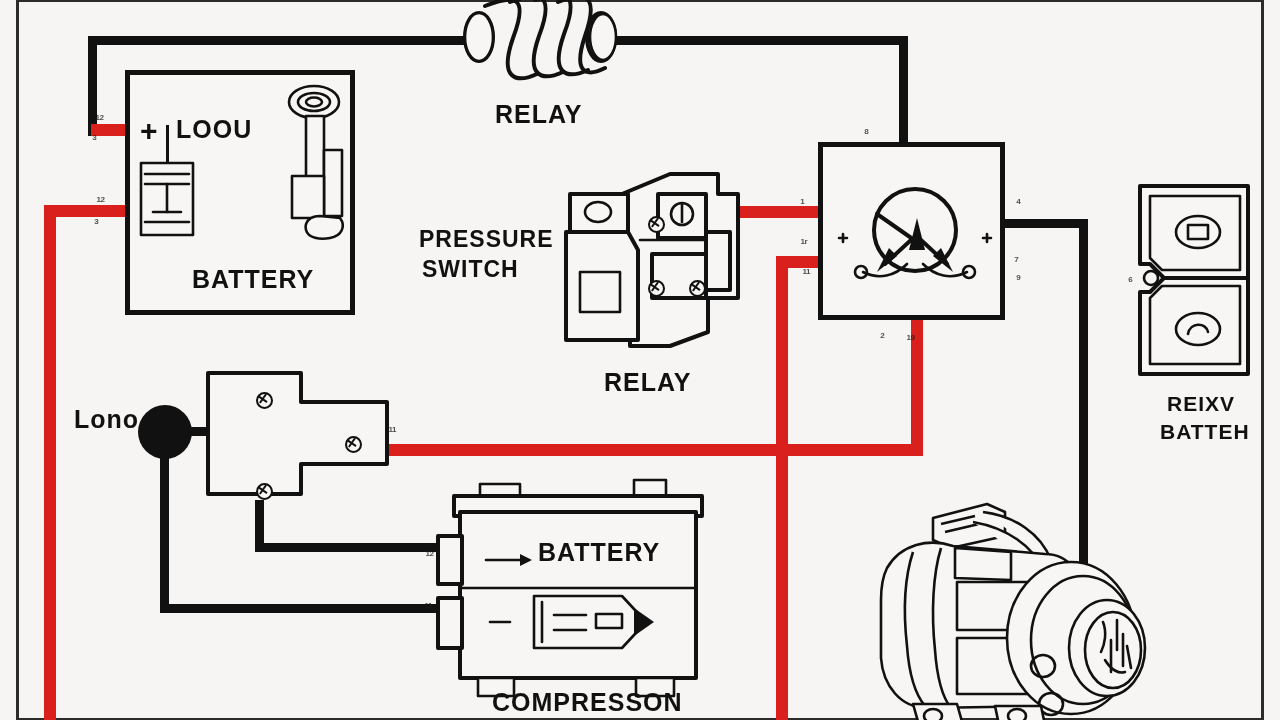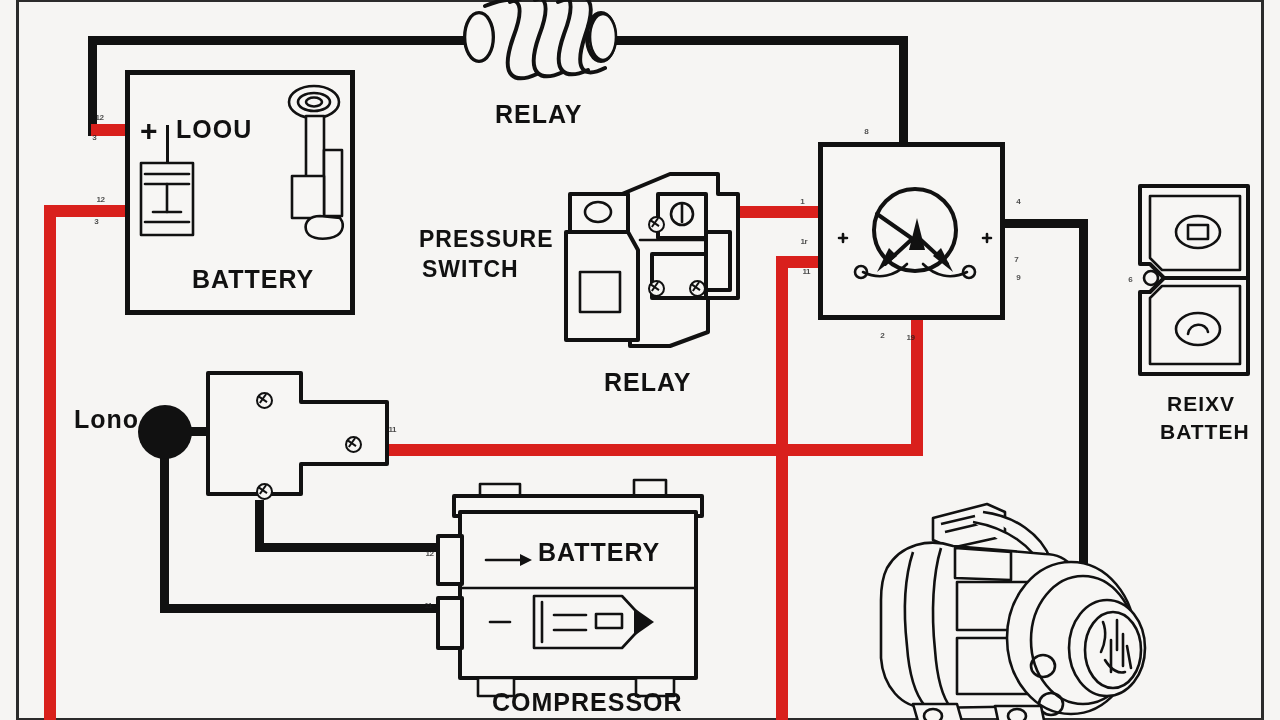--- a/index.html
+++ b/index.html
@@ -230,21 +230,21 @@
     <line x1="104" y1="132" x2="104" y2="172" class="stroke-thin" stroke-width="3.6"></line>
     <line x1="116" y1="145" x2="148" y2="145" class="stroke-thin" stroke-width="3.6"></line>
     <line x1="116" y1="160" x2="148" y2="160" class="stroke-thin" stroke-width="3.6"></line>
     <rect x="158" y="144" width="26" height="14" class="stroke-thin"></rect>
     <path class="solidblk" d="M196 138 L216 152 L196 166 Z"></path>
     <path class="stroke-thin" d="M48 90 L82 90" stroke-width="4"></path>
     <path class="solidblk" d="M82 84 L94 90 L82 96 Z"></path>
     <line x1="52" y1="152" x2="72" y2="152" class="stroke-thin" stroke-width="4"></line>
   </svg>
   <div class="label lbl-lg" style="left:538px;top:538px;">BATTERY</div>
-  <div class="label lbl-lg" style="left:492px;top:688px;">COMPRESSOR</div>
+  <div class="label lbl-lg" style="left:492px;top:688px;">COMPRESSON</div>
 
   <svg style="left:855px;top:490px;width:300px;height:235px;" viewBox="0 0 300 235">
     <path class="fillwhite-thin" d="M78 28 L132 14 L150 22 L150 46 L96 58 L78 50 Z"></path>
     <path class="fillwhite-thin" d="M86 34 L120 26 M90 42 L124 34"></path>
     <path class="fillwhite-thin" d="M128 22 C 160 26, 186 44, 196 70"></path>
     <path class="fillwhite-thin" d="M118 32 C 152 38, 178 56, 188 80"></path>
     <path class="fillwhite-thin" d="M32 78 C 46 54, 74 48, 98 56 L190 64 C 214 64, 228 84, 228 112 L228 168 C 228 196, 212 214, 188 216 L72 218 C 46 218, 28 196, 26 168 L26 110 C 26 96, 28 86, 32 78 Z"></path>
     <path class="fillwhite-thin" d="M58 62 C 50 86, 48 120, 52 156 C 54 184, 60 204, 70 216"></path>
     <path class="fillwhite-thin" d="M86 58 C 78 84, 76 122, 80 160 C 82 188, 88 208, 96 218"></path>
     <rect x="102" y="92" width="76" height="48" class="fillwhite-thin"></rect>

